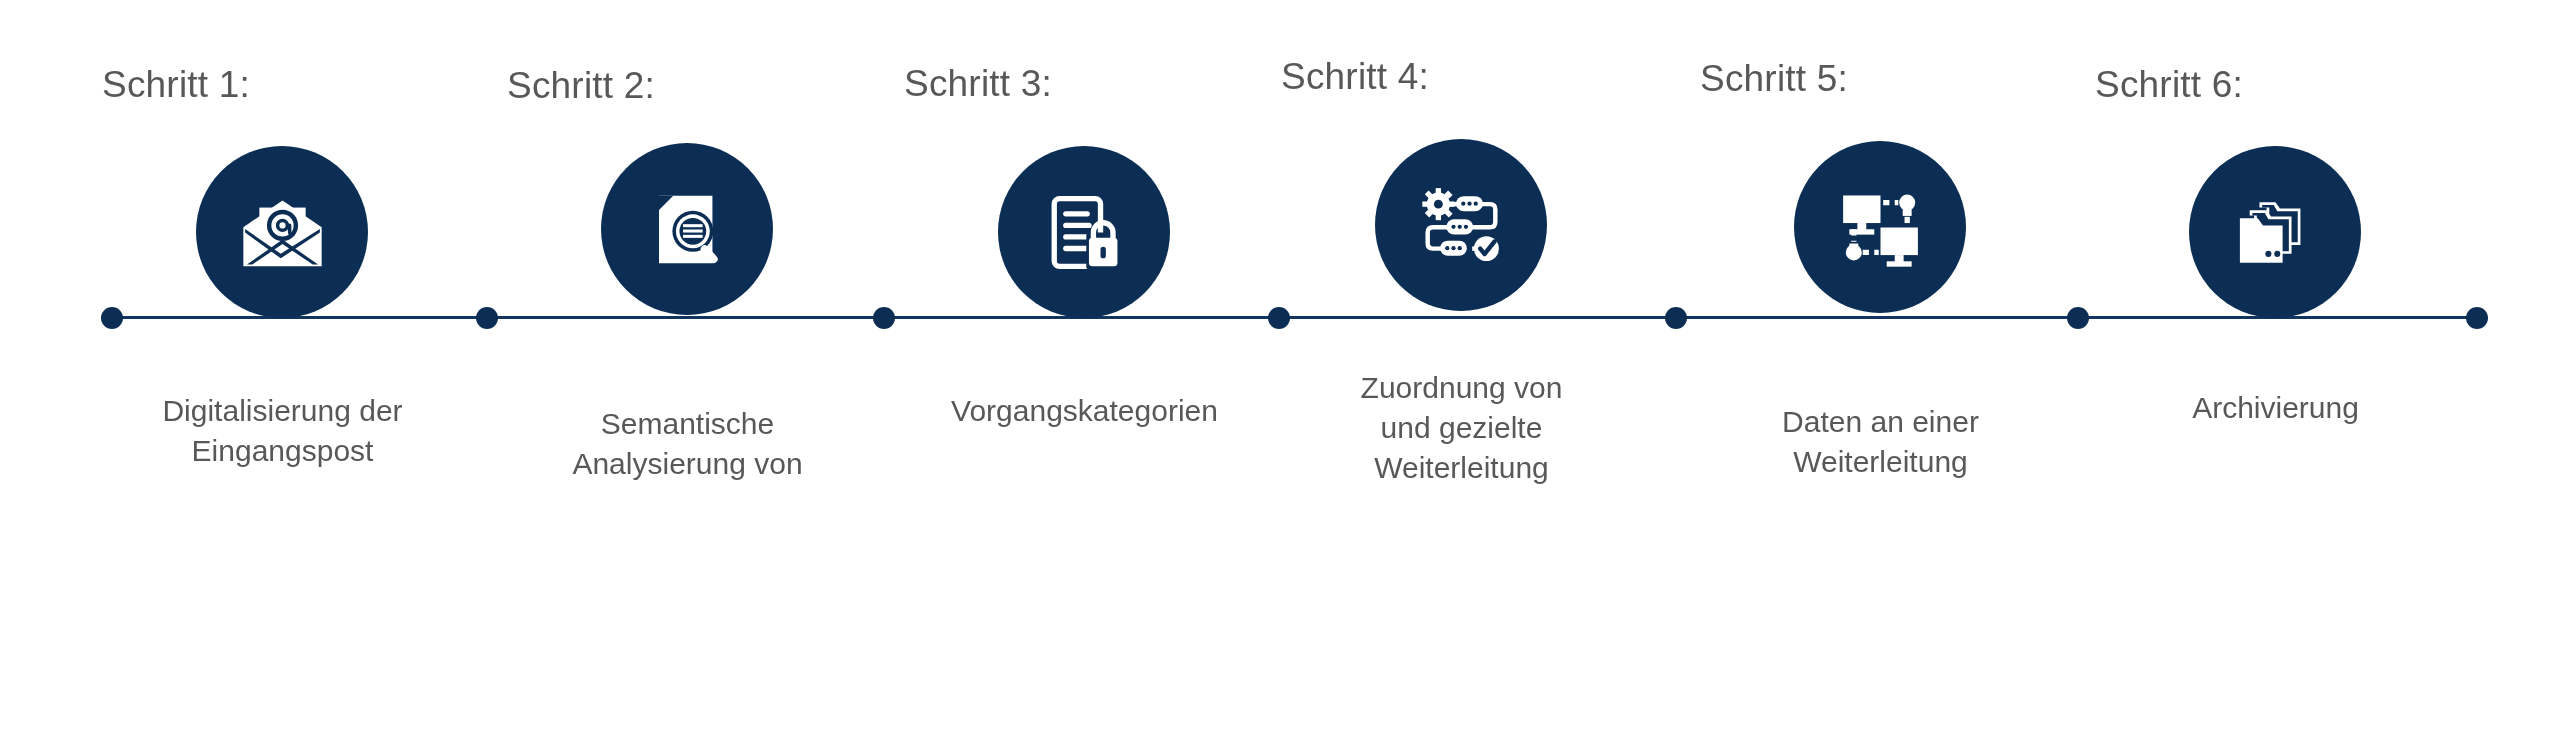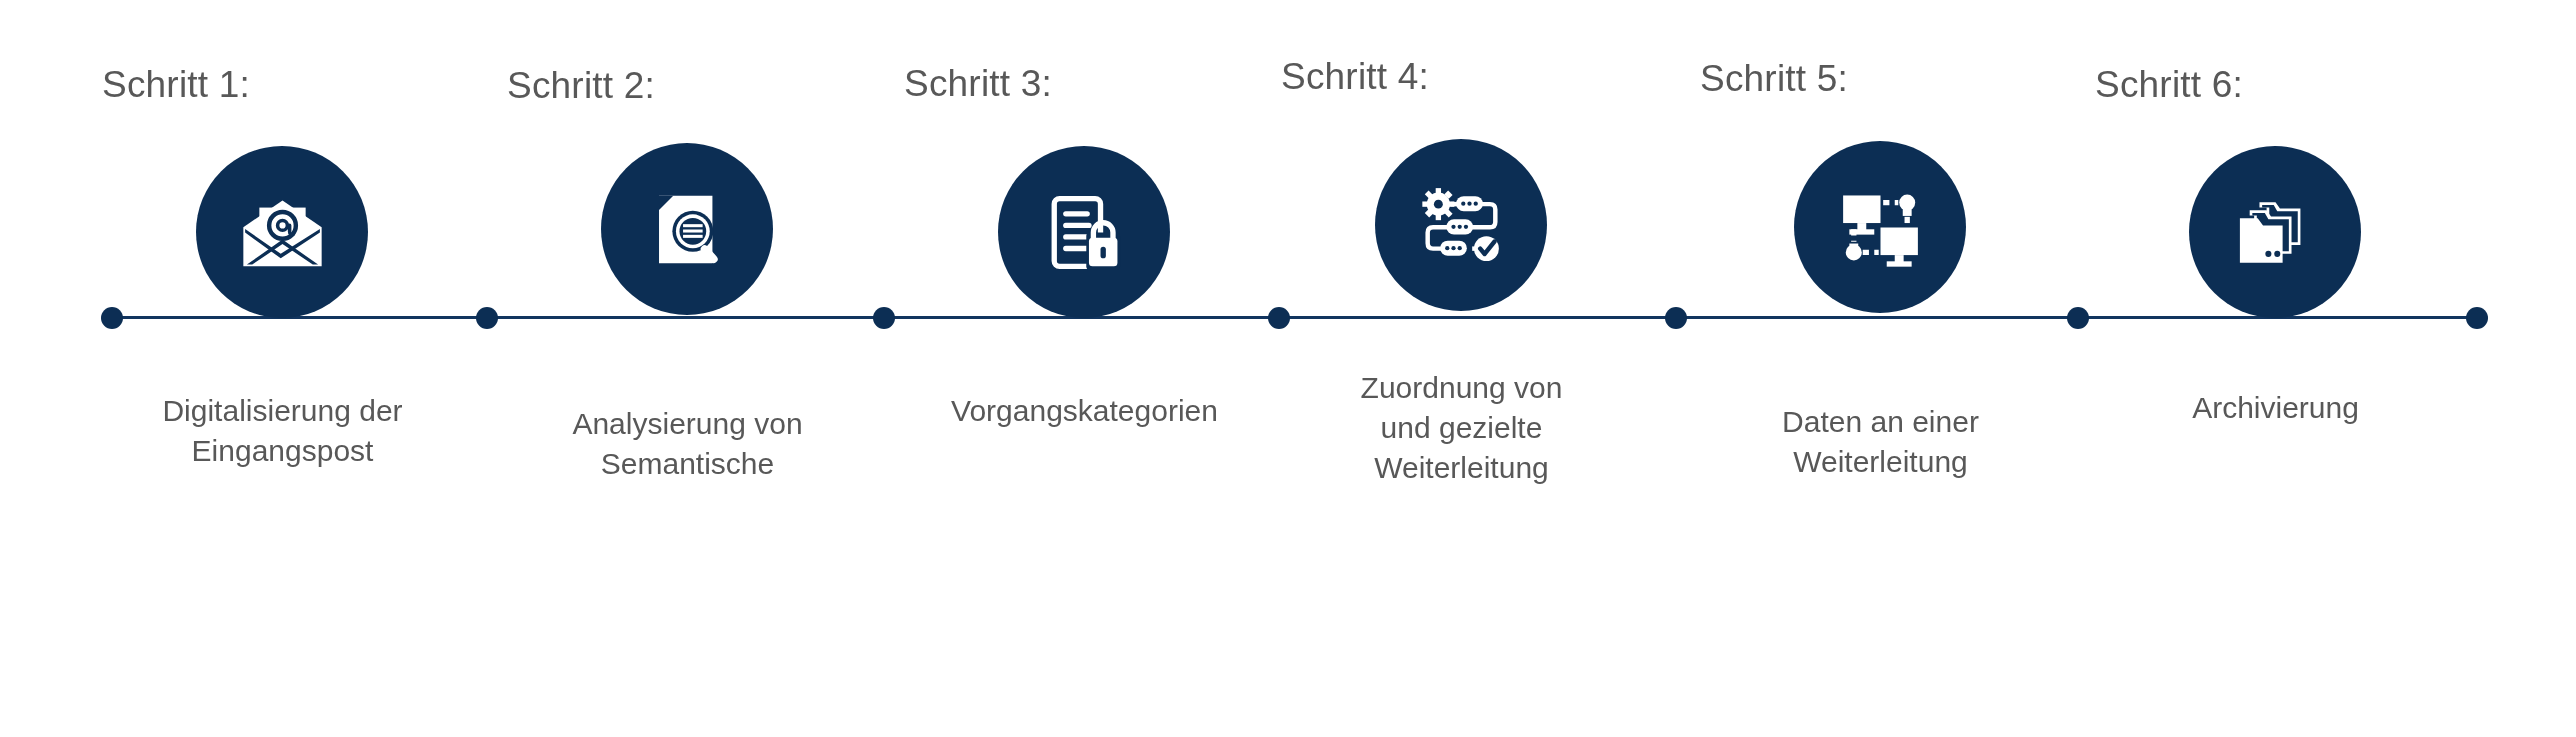--- a/index.html
+++ b/index.html
@@ -144,22 +144,22 @@
         <circle cx="56" cy="52" r="15" fill="#0c2e54"></circle>
 
         <rect x="45" y="44" width="22" height="3.4" fill="#ffffff"></rect>
         <rect x="45" y="50" width="22" height="3.4" fill="#ffffff"></rect>
         <rect x="45" y="56" width="22" height="3.4" fill="#ffffff"></rect>
 
         <rect x="70" y="66" width="9" height="24" rx="4.5" fill="#ffffff" transform="rotate(-42 74 78)"></rect>
       </svg>
     </div>
     <div class="step-label" style="top:404px">
+      <span>Semantische</span>
       <span>Analysierung von</span>
-      <span>Semantische</span>
     </div>
   </div>
 
   <div class="step" style="left:1084px">
     <div class="step-heading" style="top:63px">Schritt 3:</div>
     <div class="circle" style="top:146px">
       <svg viewBox="0 0 100 100">
 
         <rect x="16" y="12" width="52" height="76" rx="6" fill="none" stroke="#ffffff" stroke-width="6"></rect>
 

